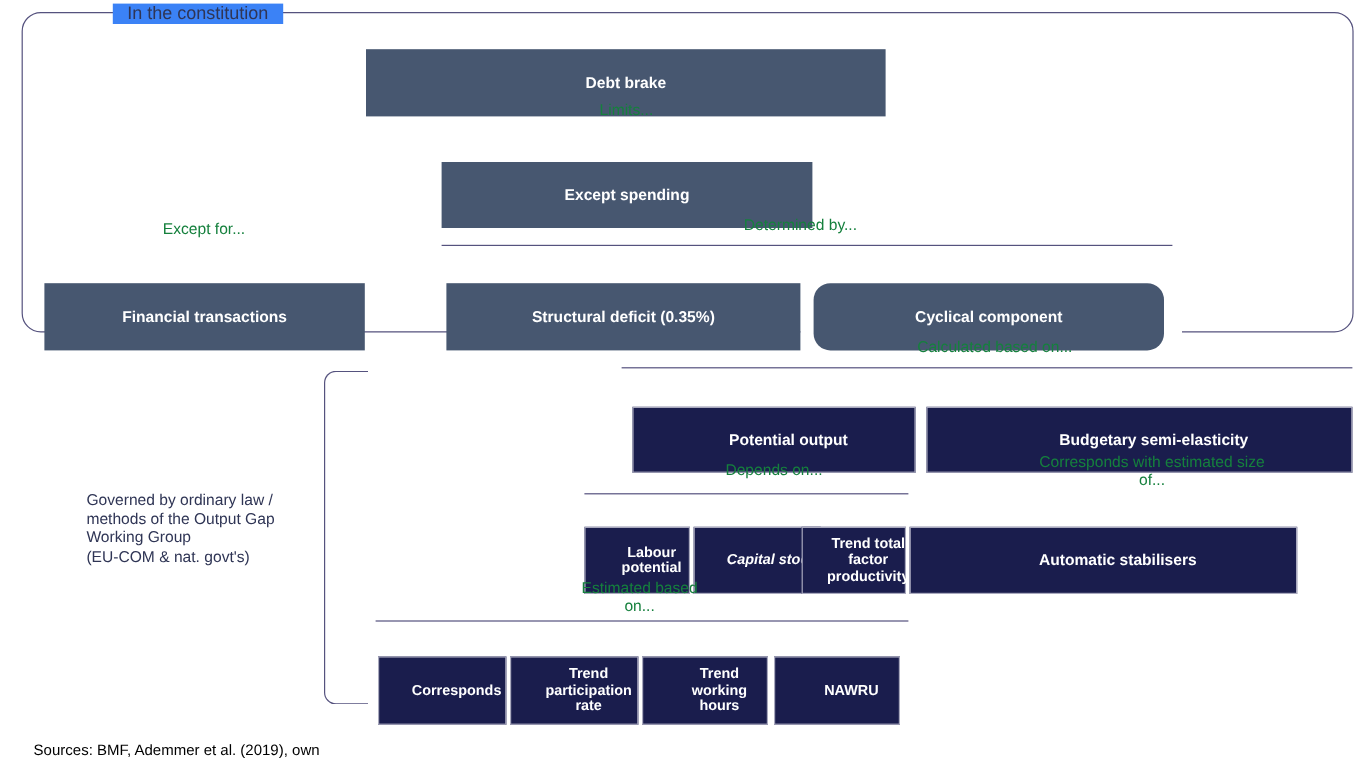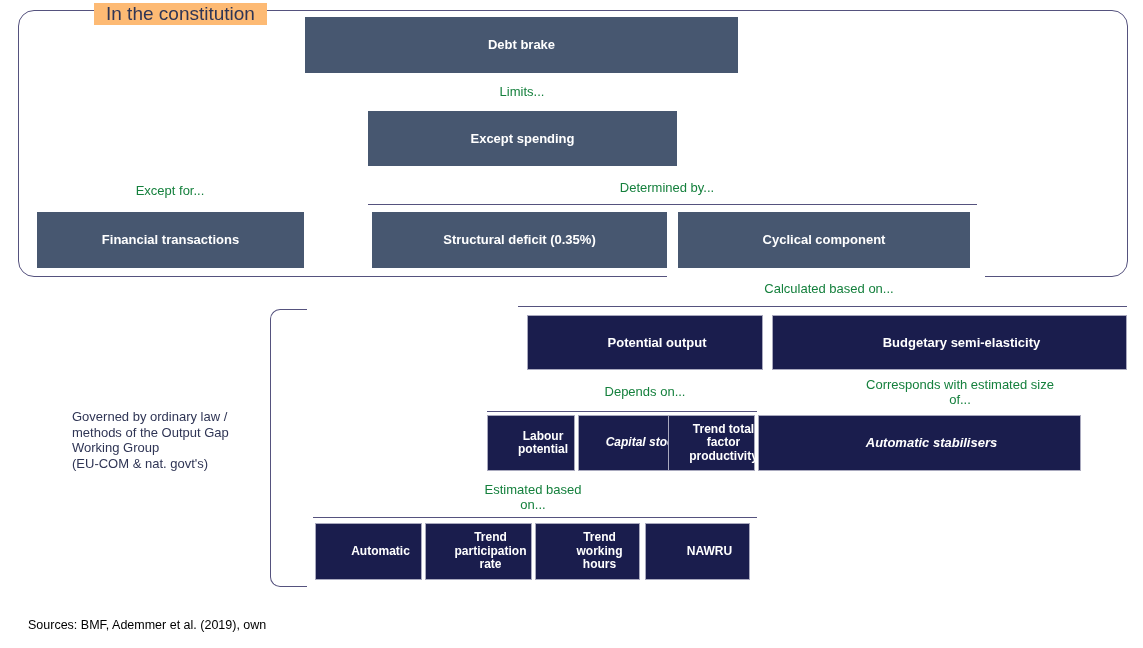--- a/index.html
+++ b/index.html
@@ -10,36 +10,36 @@
   
   #const-border{
     position:absolute;left:18px;top:10px;width:1108px;height:265px;
     border:1.6px solid #55527E;border-radius:16px;background:transparent;z-index:1;
   }
   .border-patch{position:absolute;background:#ffffff;z-index:2;}
   
   .box{
     position:absolute;display:flex;align-items:center;justify-content:center;
     color:#ffffff;font-weight:bold;text-align:center;z-index:3;
-    white-space:pre-line;line-height:14px;
+    white-space:pre-line;line-height:14px;margin-top:24px;
   }
   .slate{background:#475770;font-size:13px;}
   .navy{background:#1A1D4D;border:1.5px solid #A9A9BE;font-size:13px;box-sizing:border-box;padding-left:24px;}
   .sm{font-size:12px;line-height:13.5px;}
   
   .lbl{
     position:absolute;color:#15803d;font-size:13px;text-align:center;
     white-space:pre-line;line-height:15px;z-index:3;
   }
   
   .hline{position:absolute;border-top:1.8px solid #55527E;height:0;z-index:2;}
   
   #const-title{
-    position:absolute;left:94px;top:3px;padding:0 12px;background:#fdba74;
-    color:#2F3555;font-size:19px;z-index:3;white-space:nowrap;
+    position:absolute;left:94px;top:3px;padding:0 12px;background:#3b82f6;
+    color:#2F3555;font-size:15px;z-index:3;white-space:nowrap;
   }
   
   #law-bracket{
     position:absolute;left:270px;top:309px;width:36px;height:276px;
     border-left:1.8px solid #55527E;border-top:1.8px solid #55527E;border-bottom:1.8px solid #55527E;
     border-radius:10px 0 0 10px;z-index:2;
   }
   #governed-note{
     position:absolute;left:72px;top:409px;width:205px;color:#2F3555;
     font-size:13px;line-height:15.5px;text-align:left;white-space:pre-line;z-index:3;
@@ -55,21 +55,21 @@
 
   <div id="const-border"></div>
 
   <div class="border-patch" style="left:667px;top:270px;width:318px;height:10px;"></div>
   <div id="const-title">In the constitution</div>
 
   <div class="box slate" style="left:305px;top:17px;width:433px;height:56px;">Debt brake</div>
   <div class="box slate" style="left:368px;top:111px;width:309px;height:55px;">Except spending</div>
   <div class="box slate" style="left:37px;top:212px;width:267px;height:56px;">Financial transactions</div>
   <div class="box slate" style="left:372px;top:212px;width:295px;height:56px;">Structural deficit (0.35%)</div>
-  <div class="box slate" style="left:678px;top:212px;width:292px;height:56px;">Cyclical component</div>
+  <div class="box slate" style="left:678px;top:212px;width:292px;height:56px;border-radius:14px;">Cyclical component</div>
 
   <div class="lbl" style="left:422px;top:84px;width:200px;">Limits...</div>
   <div class="lbl" style="left:70px;top:183px;width:200px;">Except for...</div>
   <div class="lbl" style="left:567px;top:180px;width:200px;">Determined by...</div>
   <div class="hline" style="left:368px;top:204px;width:609px;"></div>
 
   <div class="lbl" style="left:729px;top:281px;width:200px;">Calculated based on...</div>
   <div class="hline" style="left:518px;top:306px;width:609px;"></div>
 
   <div id="law-bracket"></div>
@@ -85,27 +85,27 @@
   <div class="lbl" style="left:840px;top:377px;width:240px;">Corresponds with estimated size
 of...</div>
   <div class="hline" style="left:487px;top:411px;width:270px;"></div>
 
   <div class="box navy sm" style="left:487px;top:415px;width:88px;height:56px;">Labour
 potential</div>
   <div class="box navy sm" style="left:578px;top:415px;width:106px;height:56px;font-style:italic;">Capital stock</div>
   <div class="box navy sm" style="left:668px;top:415px;width:87px;height:56px;">Trend total
 factor
 productivity</div>
-  <div class="box navy" style="left:758px;top:415px;width:323px;height:56px;font-style:italic;">Automatic stabilisers</div>
+  <div class="box navy" style="left:758px;top:415px;width:323px;height:56px;">Automatic stabilisers</div>
 
   <div class="lbl" style="left:463px;top:482px;width:140px;">Estimated based
 on...</div>
   <div class="hline" style="left:313px;top:517px;width:444px;"></div>
 
-  <div class="box navy sm" style="left:315px;top:523px;width:107px;height:57px;">Automatic</div>
+  <div class="box navy sm" style="left:315px;top:523px;width:107px;height:57px;">Corresponds</div>
   <div class="box navy sm" style="left:425px;top:523px;width:107px;height:57px;">Trend
 participation
 rate</div>
   <div class="box navy sm" style="left:535px;top:523px;width:105px;height:57px;">Trend
 working
 hours</div>
   <div class="box navy sm" style="left:645px;top:523px;width:105px;height:57px;">NAWRU</div>
 
   <div id="sources">Sources: BMF, Ademmer et al. (2019), own</div>
 

